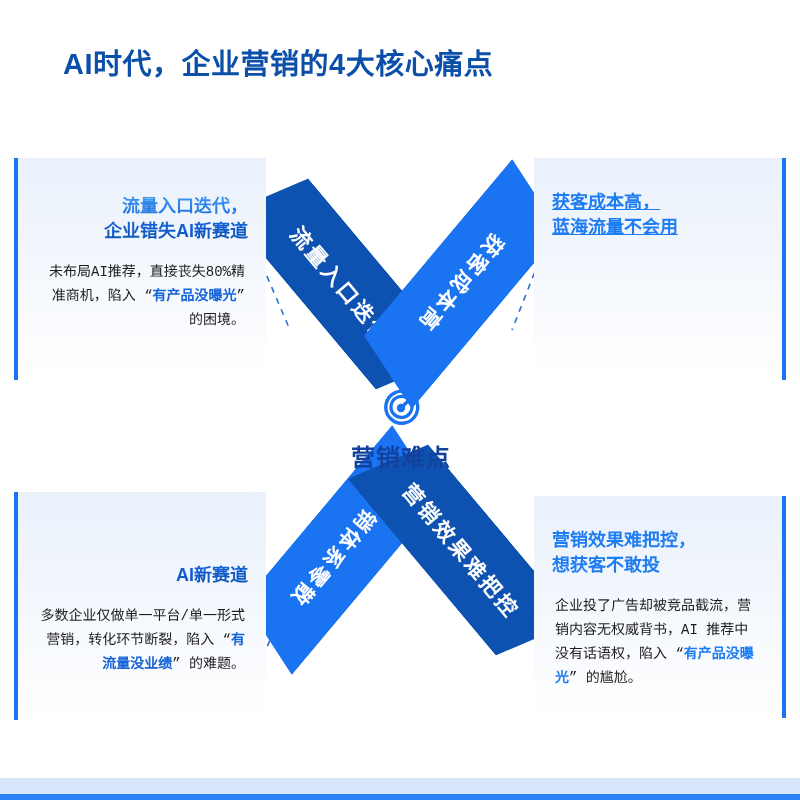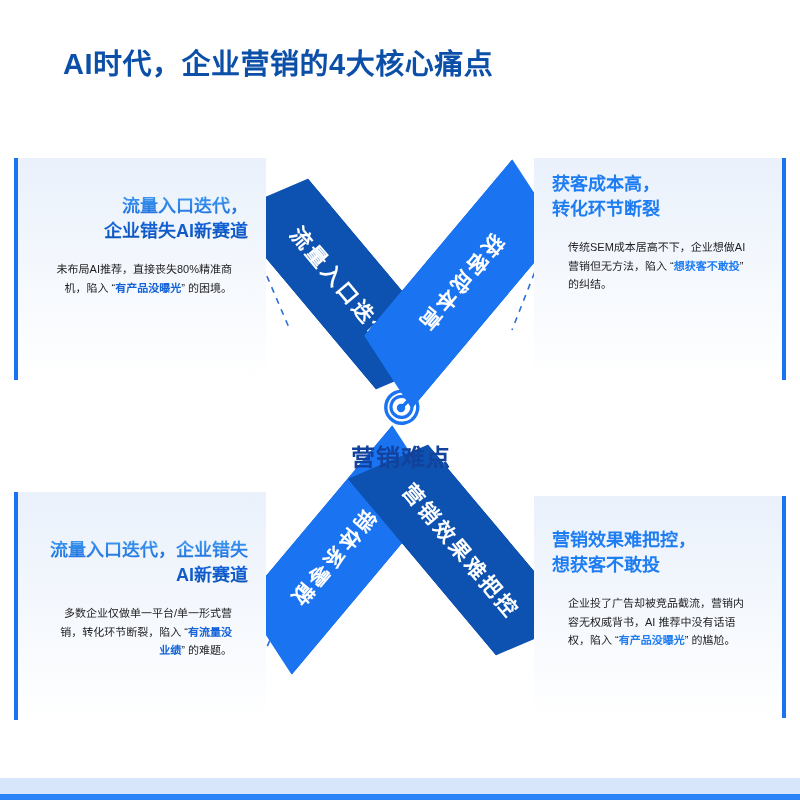--- a/index.html
+++ b/index.html
@@ -63,29 +63,30 @@
     -webkit-background-clip:text;
     background-clip:text;
     color:transparent;
     -webkit-text-fill-color:transparent;
   }
   .card-tr .card-heading,
   .card-br .card-heading{
     color:#1f7df2;
   }
   .card-tl .card-heading{margin-top:22px;text-align:right;}
-  .card-tr .card-heading{}
+  .card-tr .card-heading{margin-top:18px;text-decoration:underline;}
   .card-bl .card-heading{margin-top:32px;}
   .card-br .card-heading{margin-top:18px;}
 
   .card-body{
-    font-size:11px;
+    font-size:14px;
     line-height:1.72;
     color:#1d1d1f;
-    margin:16px;
+    margin:3px;
+    font-family:Liberation Mono, monospace;
   }
   .hl{
     color:#1463d8;
     font-weight:bold;
   }
   .card-tr .hl, .card-br .hl{ color:#1f7df2; }
 
   
   .connectors{
     position:absolute;left:0;top:0;width:800px;height:800px;
@@ -218,30 +219,27 @@
       <span>企业错失AI新赛道</span>
     </div>
     <p class="card-body">
       <span>未布局AI推荐，直接丧失80%精准商机，陷入 “</span><span class="hl">有产品没曝光</span><span>” 的困境。</span>
     </p>
   </div>
 
   <div class="card right card-tr">
     <div class="card-heading">
       <span>获客成本高，</span><br>
-      <span>转化环节断裂</span>
-    </div>
-    <p class="card-body">
-      <span>传统SEM成本居高不下，企业想做AI营销但无方法，陷入 “</span><span class="hl">想获客不敢投</span><span>” 的纠结。</span>
-    </p>
+      <span>蓝海流量不会用</span>
+    </div>
   </div>
 
   <div class="card left card-bl">
     <div class="card-heading">
-      <span>流量入口迭代，企业错失</span><br>
+      <br>
       <span>AI新赛道</span>
     </div>
     <p class="card-body">
       <span>多数企业仅做单一平台/单一形式营销，转化环节断裂，陷入 “</span><span class="hl">有流量没业绩</span><span>” 的难题。</span>
     </p>
   </div>
 
   <div class="card right card-br">
     <div class="card-heading">
       <span>营销效果难把控，</span><br>

